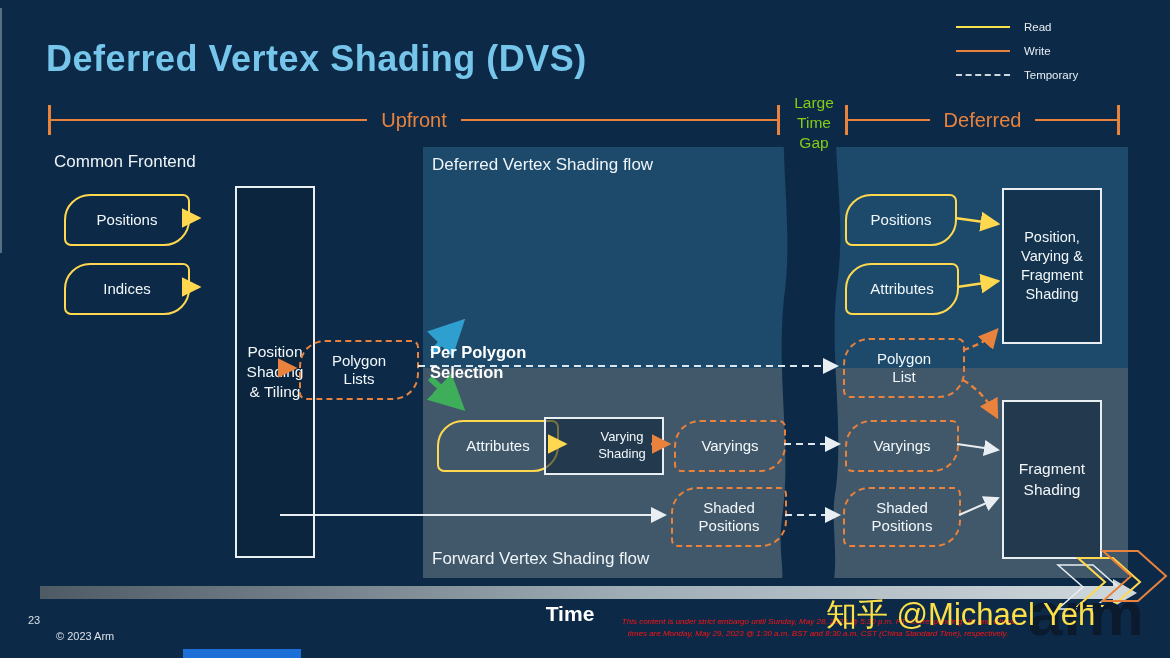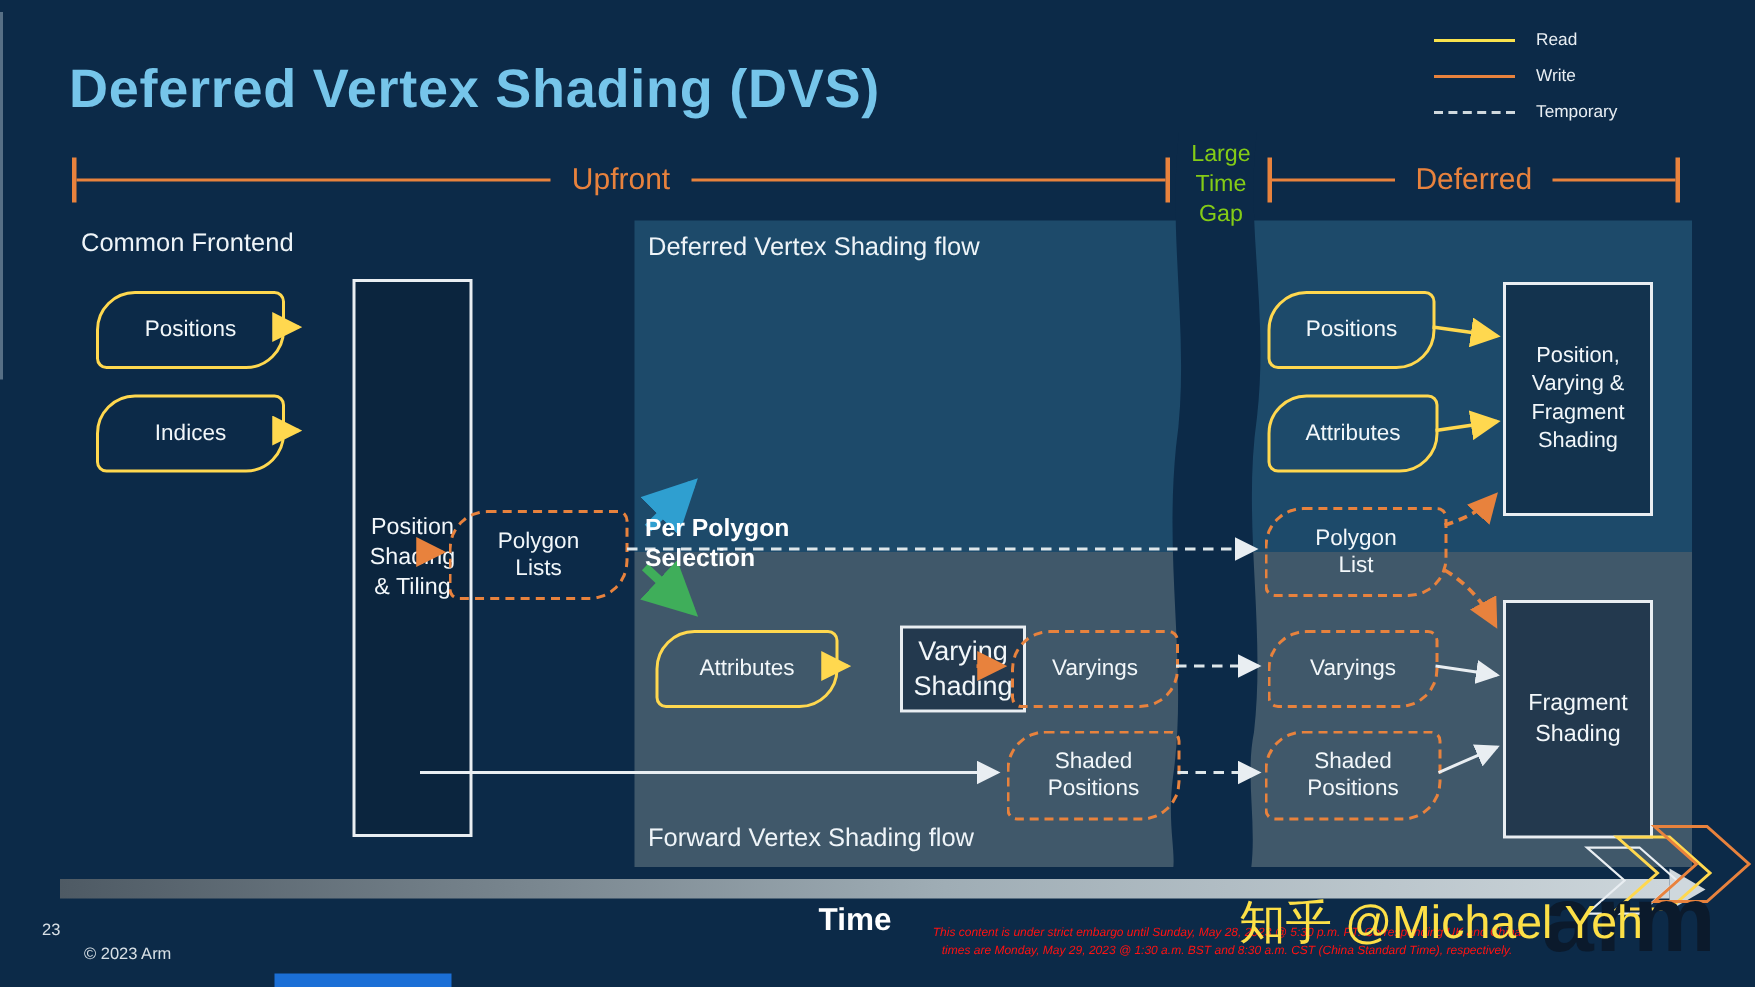--- a/index.html
+++ b/index.html
@@ -114,21 +114,21 @@
   <div class="box" style="left:202px;top:186px;width:76px;height:368px;margin-left:33px;">Position
 Shading
 &amp; Tiling</div>
   <div class="node odash" style="left:299px;top:340px;width:116px;height:56px;">Polygon
 Lists</div>
 
   <div class="sel-label">Per Polygon
 Selection</div>
 
   <div class="node yellow" style="left:437px;top:420px;width:118px;height:48px;">Attributes</div>
-  <div class="box" style="left:600px;top:417px;width:80px;height:54px;font-size:18px;">Varying
+  <div class="box" style="left:544px;top:417px;width:80px;height:54px;font-size:13px;padding-left:36px;">Varying
 Shading</div>
   <div class="node odash" style="left:674px;top:420px;width:108px;height:48px;">Varyings</div>
   <div class="node odash" style="left:671px;top:487px;width:112px;height:56px;">Shaded
 Positions</div>
 
   <div class="node yellow" style="left:845px;top:194px;width:108px;height:48px;">Positions</div>
   <div class="node yellow" style="left:845px;top:263px;width:110px;height:48px;">Attributes</div>
   <div class="node odash" style="left:843px;top:338px;width:118px;height:56px;">Polygon
 List</div>
   <div class="node odash" style="left:845px;top:420px;width:110px;height:48px;">Varyings</div>

